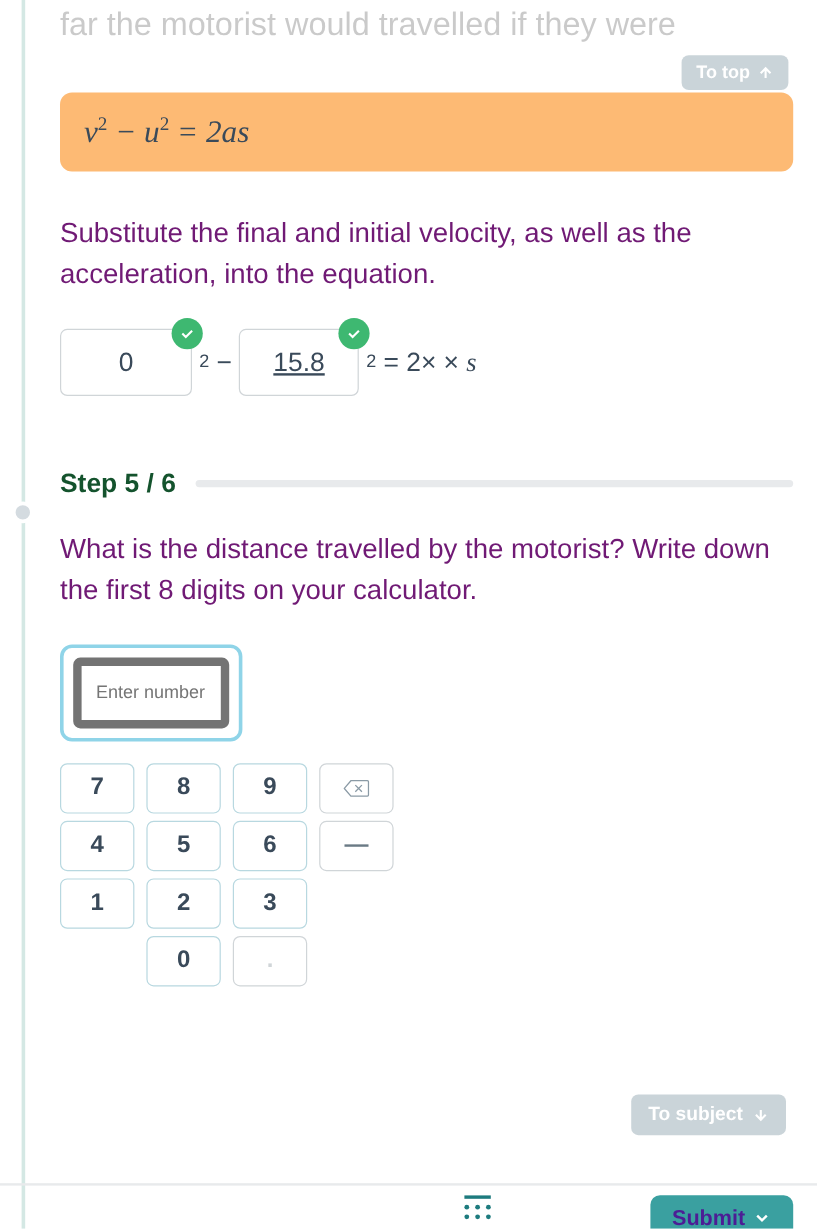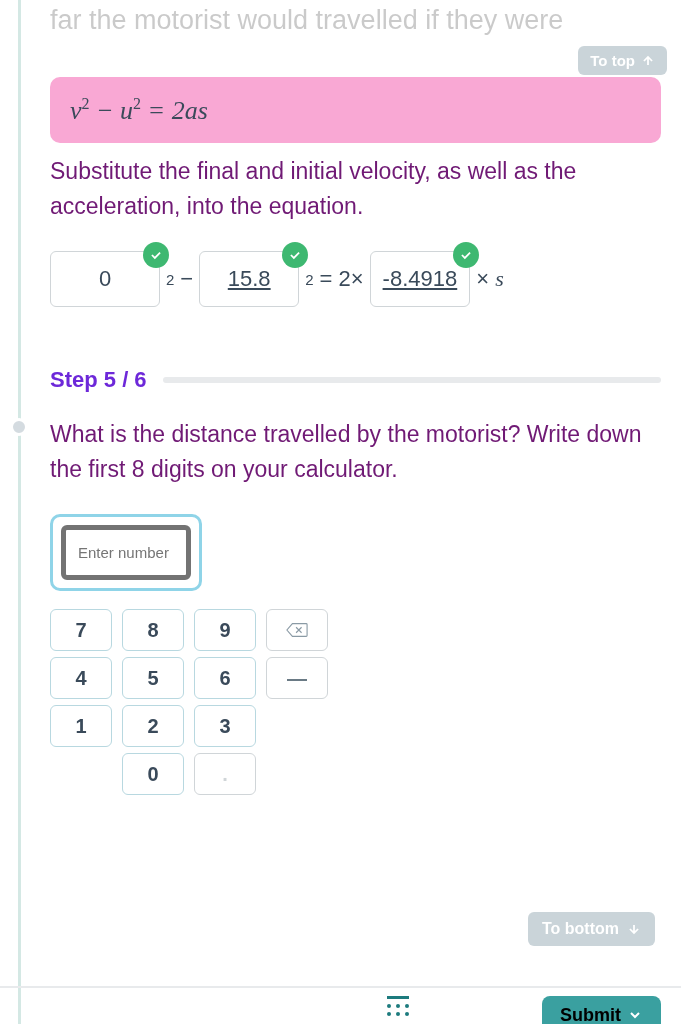--- a/index.html
+++ b/index.html
@@ -39,39 +39,39 @@
   color: #333;
   line-height: 1.5;
   margin-bottom: 36px;
   padding-top: 0;
 }
 .faded-top {
   color: rgba(80,80,80,0.3);
 }
 .to-top-btn {
   position: absolute;
-  right: 14px;
+  right: 24px;
   top: 46px;
   background: rgba(150,170,180,0.5);
   color: #fff;
   border: none;
   border-radius: 6px;
   padding: 6px 12px;
   font-size: 15px;
   font-weight: 600;
   display: flex;
   align-items: center;
   gap: 6px;
 }
 .to-top-btn svg { width: 14px; height: 14px; }
 .equation-box {
-  background: #f9a8d4;
+  background: #fdba74;
   border-radius: 10px;
   padding: 18px 20px;
-  margin-bottom: 11px;
+  margin-bottom: 34px;
   font-family: 'Georgia', serif;
   font-size: 26px;
   font-style: italic;
   color: #3a4a5a;
 }
 .equation-box .sup { font-size: 16px; vertical-align: super; font-style: normal;}
 .instruction {
   font-size: 23px;
   color: #701a75;
   line-height: 1.5;
@@ -114,37 +114,37 @@
 .math-italic { font-style: italic; font-family: Georgia, serif; }
 .step-header {
   display: flex;
   align-items: center;
   gap: 16px;
   margin-bottom: 24px;
 }
 .step-label {
   font-weight: 700;
   font-size: 22px;
-  color: #6d28d9;
+  color: #14532d;
 }
 .step-line {
   flex: 1;
   height: 6px;
   background: #e8eaec;
   border-radius: 3px;
 }
 .number-input-wrap {
   border: 3px solid #8fd4e8;
   border-radius: 10px;
   padding: 8px;
   display: inline-block;
   margin-bottom: 18px;
 }
 .number-input {
-  border: 5px solid #737373;
+  border: 7px solid #737373;
   border-radius: 6px;
   padding: 14px 12px;
   font-size: 15px;
   color: #4c1d95;
   width: 130px;
   background: #fff;
   outline: none;
 }
 .keypad { display: flex; flex-direction: column; gap: 6px; }
 .keypad-row { display: flex; gap: 10px; }
@@ -196,21 +196,21 @@
   align-items: center;
   height: 38px;
 }
 .calc-icon {
   margin-left: 240px;
   color: #1d7b7e;
   font-size: 22px;
 }
 .submit-btn {
   background: #3aa0a0;
-  color: #000000;
+  color: #4c1d95;
   border: none;
   border-radius: 8px 8px 0 0;
   padding: 10px 18px 0 18px;
   font-size: 18px;
   font-weight: 600;
   display: flex;
   align-items: center;
   gap: 6px;
   height: 28px;
   overflow: hidden;
@@ -255,28 +255,20 @@
     <div class="answer-box narrow">
       <span>15.8</span>
       <div class="check-badge">
           <svg viewBox="0 0 24 24">
             <path d="M5 12l5 5L19 8"></path>
           </svg>
         </div>
     </div>
     <span class="math-sup">2</span>
     <span>= 2×</span>
-    <div class="answer-box narrow">
-      <span>-8.4918</span>
-      <div class="check-badge">
-          <svg viewBox="0 0 24 24">
-            <path d="M5 12l5 5L19 8"></path>
-          </svg>
-        </div>
-    </div>
     <span>× <span class="math-italic">s</span></span>
   </div>
 
   <div class="step-header">
     <span class="step-label">Step 5 / 6</span>
     <div class="step-line"></div>
   </div>
 
 
   <div class="instruction">What is the distance travelled by the motorist? Write down the first 8 digits on your calculator.</div>
@@ -309,21 +301,21 @@
       <button class="key">3</button>
     </div>
     <div class="keypad-row offset">
       <button class="key">0</button>
       <button class="key util" style="color:#d0d5d8">.</button>
     </div>
   </div>
 </div>
 
 <button class="to-bottom-btn">
-  <span>To bottom</span>
+  <span>To subject</span>
   <svg viewBox="0 0 24 24" fill="none" stroke="#fff" stroke-width="3">
       <path d="M12 5v14M5 12l7 7 7-7"></path>
     </svg>
 </button>
 
 <div class="bottom-bar">
   <div></div>
   <div class="calc-icon">
     <svg width="32" height="22" viewBox="0 0 32 22" fill="#1d7b7e">
       <rect x="2" y="0" width="22" height="3"></rect>

